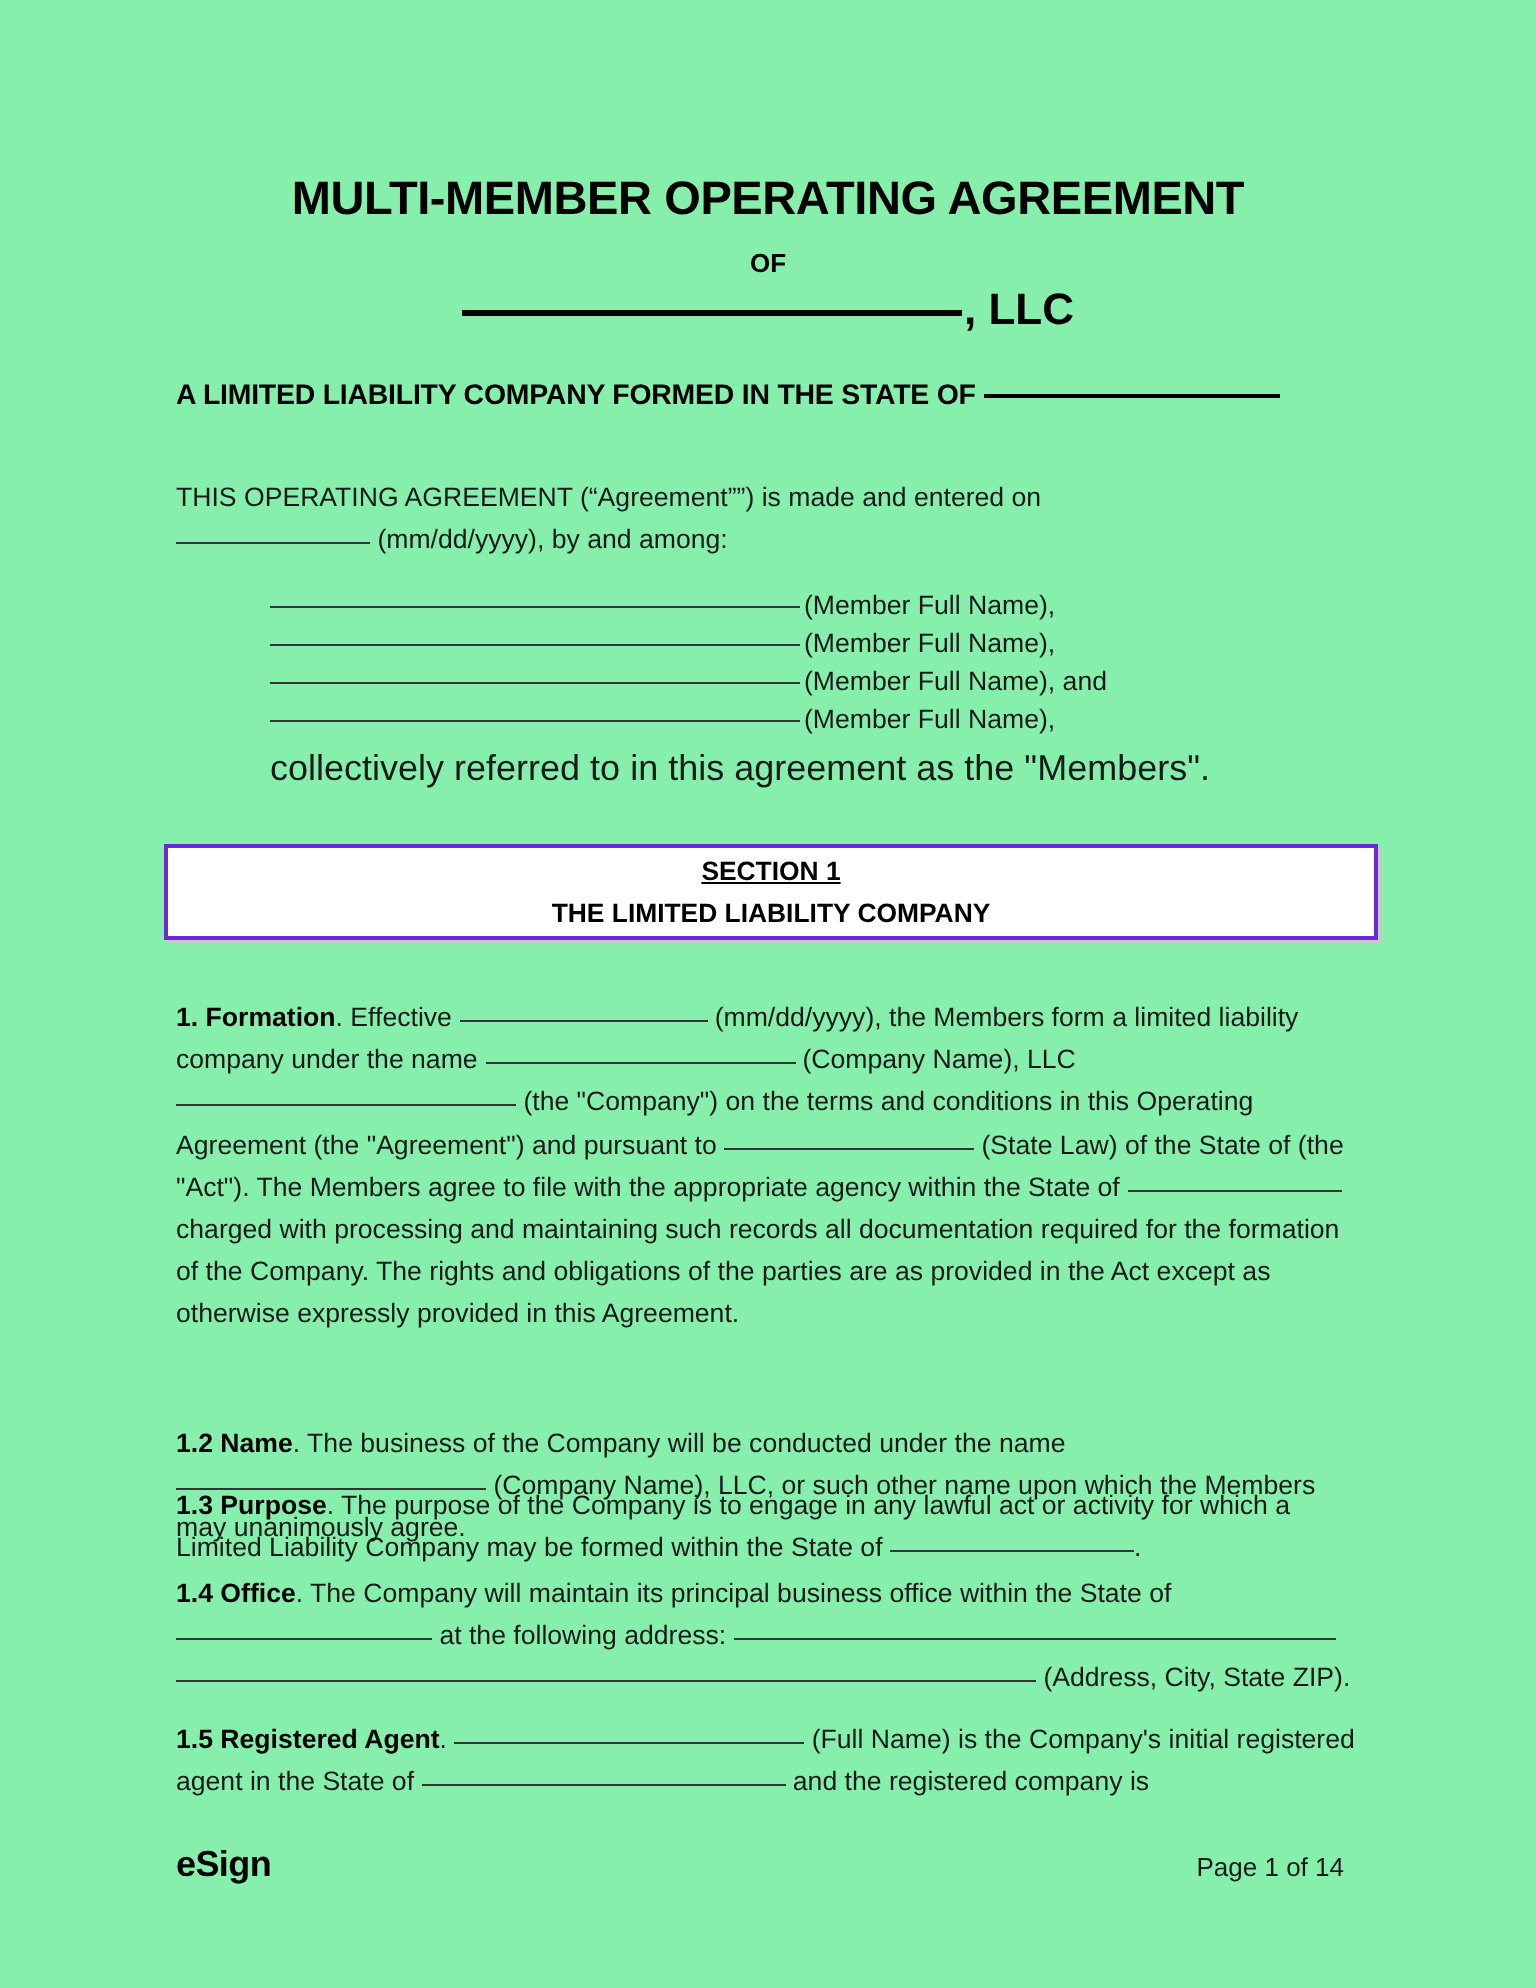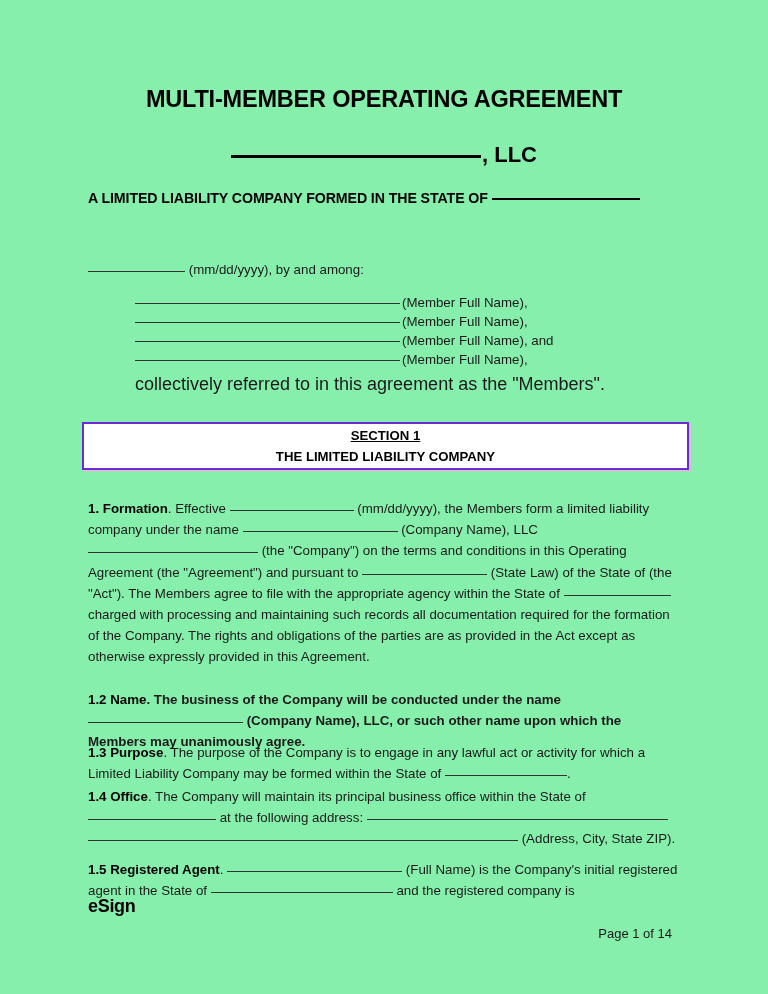--- a/index.html
+++ b/index.html
@@ -166,57 +166,58 @@
     position: absolute;
     left: 88px;
     width: 592px;
     font-size: 13.3px;
     line-height: 21.2px;
     color: #1a1a1a;
     text-align: left;
   }
   .clause b { color: #000; }
   .c-formation { top: 498px; }
-  .c-name      { top: 689px; font-weight: bold; }
+  .c-name      { top: 711px; }
   .c-purpose   { top: 742px; }
   .c-office    { top: 786px; }
   .c-agent     { top: 859px; }
 
   
   .footer-logo {
     position: absolute;
-    left: 88px; top: 896px;
+    left: 88px; top: 922px;
     font-size: 18px;
     font-weight: bold;
     letter-spacing: -0.3px;
   }
   .footer-page {
     position: absolute;
     right: 96px; top: 926px;
     font-size: 13px;
     color: #1a1a1a;
   }
 </style>
 </head>
 <body>
 
 <div class="page">
 
   <div class="doc-title">MULTI-MEMBER OPERATING AGREEMENT</div>
+  <div class="doc-of">OF</div>
 
   <div class="doc-llc-row">
     <span class="blank-heavy"></span><span>, LLC</span>
   </div>
 
   <div class="doc-state-line">
     <span>A LIMITED LIABILITY COMPANY FORMED IN THE STATE OF</span><span class="blank-state"></span>
   </div>
 
   <div class="intro body-text">
-    <br>
+    <span>THIS OPERATING AGREEMENT (“Agreement””) is made and entered on</span><br>
     <span class="blank-ul w-date"></span>
     <span>(mm/dd/yyyy), by and among:</span>
   </div>
 
   <div class="members">
     <div class="member-row">
       <span class="member-blank"></span><span class="member-label">(Member Full Name),</span>
     </div>
     <div class="member-row">
       <span class="member-blank"></span><span class="member-label">(Member Full Name),</span>

